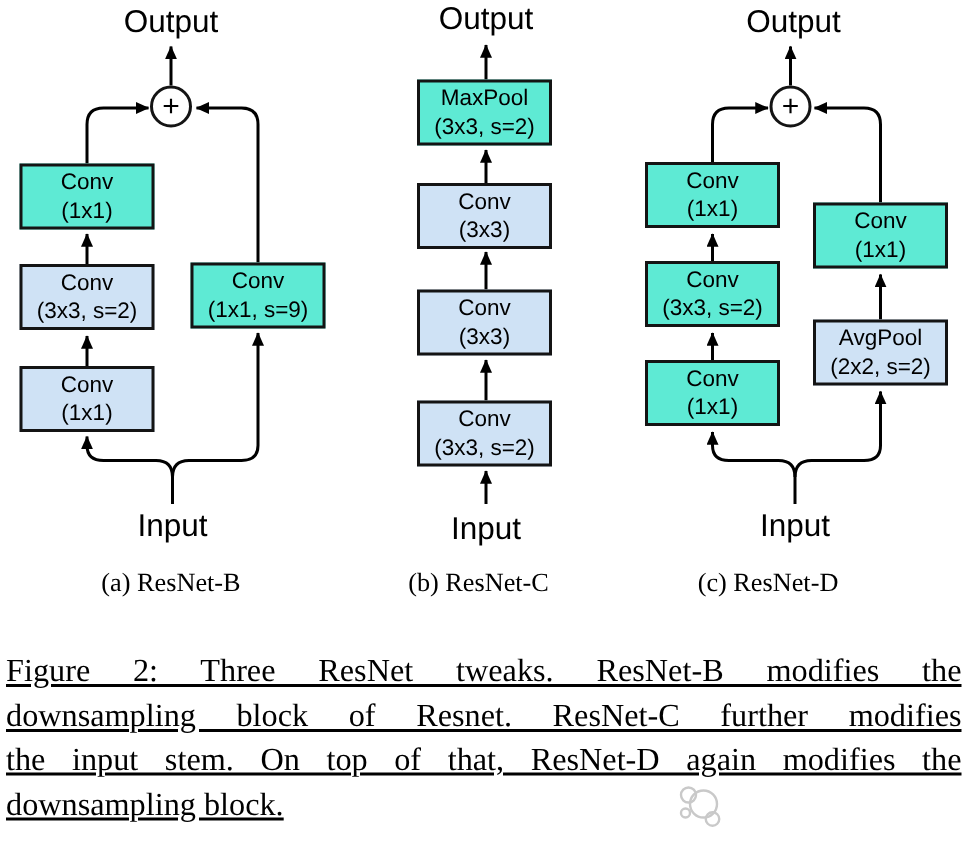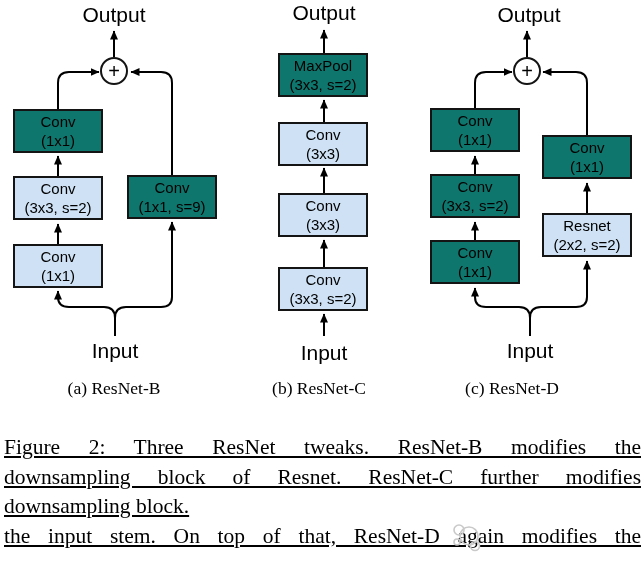--- a/index.html
+++ b/index.html
@@ -9,21 +9,21 @@
     --watermark-text:#c0c0c0;
   }
   html,body{margin:0;padding:0;background:#ffffff;}
   .canvas{
     position:relative;width:644px;height:563px;background:#ffffff;
     overflow:hidden;font-family:"Liberation Sans",sans-serif;color:#000;
   }
   .connectors{position:absolute;left:0;top:0;}
   .box{
     position:absolute;width:90px;height:44px;box-sizing:border-box;
-    border:2px solid var(--box-border);background:#0f766e;
+    border:2px solid var(--box-border);background:#5eead4;
     display:flex;flex-direction:column;justify-content:center;align-items:center;
     font-size:15px;line-height:19px;text-align:center;
   }
   .box.hl{background:var(--highlight-fill);}
   .plus{
     position:absolute;width:28px;height:28px;box-sizing:border-box;
     border:2px solid var(--box-border);border-radius:50%;background:#fff;
     display:flex;align-items:center;justify-content:center;
     font-size:20px;font-weight:400;
   }
@@ -152,31 +152,31 @@
   </div>
   <div class="box" style="left:430px;top:240px">
     <span>Conv</span>
     <span>(1x1)</span>
   </div>
   <div class="box" style="left:542px;top:135px">
     <span>Conv</span>
     <span>(1x1)</span>
   </div>
   <div class="box hl" style="left:542px;top:213px">
-    <span>Resnet</span>
+    <span>AvgPool</span>
     <span>(2x2, s=2)</span>
   </div>
   <div class="io-label" style="left:485px;top:342px">Input</div>
   <div class="sub-caption" style="left:427px">(c) ResNet-D</div>
 
   <div class="caption">
     <div class="cap-line">Figure 2: Three ResNet tweaks. ResNet-B modifies the</div>
     <div class="cap-line">downsampling block of Resnet. ResNet-C further modifies</div>
+    <div class="cap-line">the input stem. On top of that, ResNet-D again modifies the</div>
     <div class="cap-line last">downsampling block.</div>
-    <div class="cap-line">the input stem. On top of that, ResNet-D again modifies the</div>
   </div>
 
   <div class="watermark">
     <svg width="38" height="32" viewBox="0 0 38 32">
       <g stroke="#c9c9c9" stroke-width="1.6" fill="none">
         <circle cx="20" cy="15" r="9"></circle>
         <circle cx="10" cy="9" r="5"></circle>
         <circle cx="26" cy="25" r="4.5"></circle>
         <circle cx="8" cy="21" r="3"></circle>
       </g>

